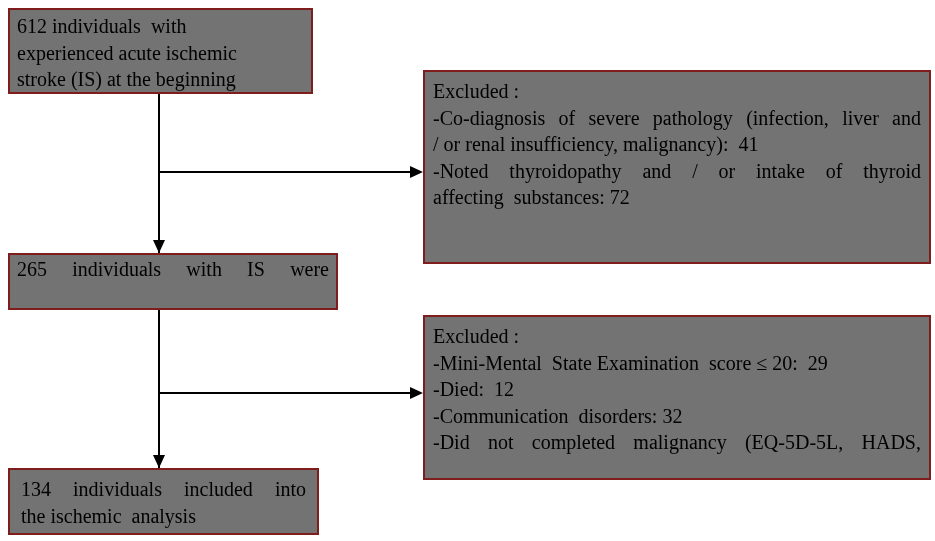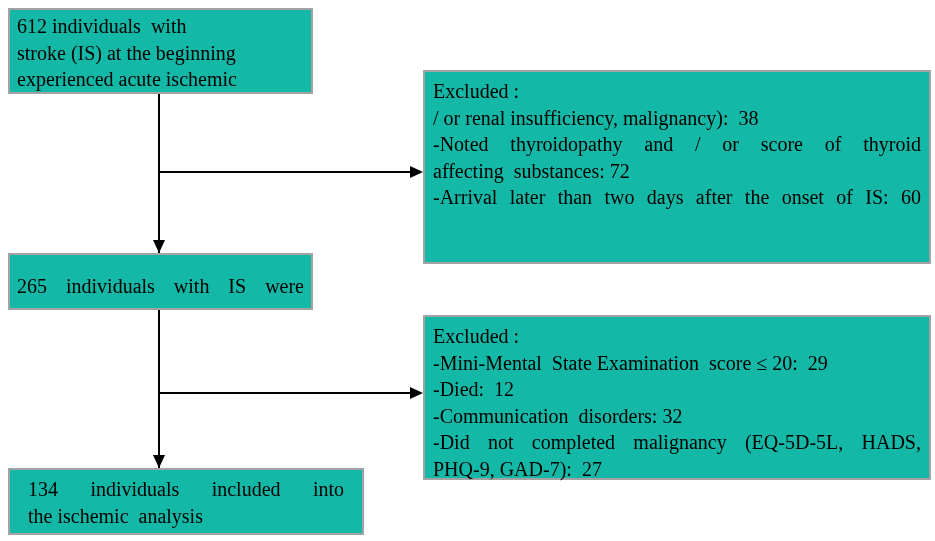--- a/index.html
+++ b/index.html
@@ -9,35 +9,35 @@
     width: 935px;
     height: 541px;
     background: #ffffff;
     font-family: "Liberation Serif", "DejaVu Serif", serif;
     font-size: 20px;
     color: #000000;
     overflow: hidden;
   }
   .box {
     position: absolute;
-    border: 2px solid #a3a3a3;
-    background: #14b8a6;
+    border: 2px solid #7f1d1d;
+    background: #737373;
     line-height: 26.5px;
   }
   .box .ln { white-space: pre; }
   .box .ln.j {
     white-space: normal;
     text-align: justify;
     text-align-last: justify;
   }
   .box-start    { left: 8px;   top: 8px;   width: 305px; height: 86px;  padding: 3px 7px; }
   .box-excl1    { left: 423px; top: 70px;  width: 508px; height: 194px; padding: 6px 8px; }
-  .box-included { left: 8px;   top: 253px; width: 305px; height: 57px;  padding: 18px 7px; }
+  .box-included { left: 8px;   top: 253px; width: 330px; height: 57px;  padding: 1px 7px; }
   .box-excl2    { left: 423px; top: 315px; width: 508px; height: 165px; padding: 6px 8px; }
-  .box-final    { left: 8px;   top: 468px; width: 356px; height: 67px;  padding: 6px 18px; }
+  .box-final    { left: 8px;   top: 468px; width: 311px; height: 67px;  padding: 6px 11px; }
 
   .line { position: absolute; background: #000000; }
   .vline1 { left: 158px; top: 94px;  width: 1.5px; height: 159px; }
   .hline1 { left: 159px; top: 171px; width: 254px; height: 1.5px; }
   .vline2 { left: 158px; top: 310px; width: 1.5px; height: 158px; }
   .hline2 { left: 159px; top: 392px; width: 254px; height: 1.5px; }
 
   .arrow { position: absolute; width: 0; height: 0; }
   .arrow-down {
     border-left: 6px solid transparent;
@@ -54,43 +54,42 @@
   .ar1 { left: 410px; top: 166px; }
   .ar2 { left: 410px; top: 387px; }
 </style>
 </head>
 <body>
 
 <div class="canvas">
 
   <div class="box box-start">
     <div class="ln">612 individuals  with</div>
+    <div class="ln">experienced acute ischemic</div>
     <div class="ln">stroke (IS) at the beginning</div>
-    <div class="ln">experienced acute ischemic</div>
   </div>
 
   <div class="box box-excl1">
     <div class="ln">Excluded :</div>
-    <div class="ln">/ or renal insufficiency, malignancy):  38</div>
-    <div class="ln j">-Noted thyroidopathy and / or score of thyroid</div>
+    <div class="ln j">-Co-diagnosis of severe pathology (infection, liver and</div>
+    <div class="ln">/ or renal insufficiency, malignancy):  41</div>
+    <div class="ln j">-Noted thyroidopathy and / or intake of thyroid</div>
     <div class="ln">affecting  substances: 72</div>
-    <div class="ln j">-Arrival later than two days after the onset of IS: 60</div>
   </div>
 
   <div class="box box-included">
     <div class="ln j">265 individuals with IS were</div>
   </div>
 
   <div class="box box-excl2">
     <div class="ln">Excluded :</div>
     <div class="ln">-Mini-Mental  State Examination  score ≤ 20:  29</div>
     <div class="ln">-Died:  12</div>
     <div class="ln">-Communication  disorders: 32</div>
     <div class="ln j">-Did not completed malignancy (EQ-5D-5L, HADS,</div>
-    <div class="ln">PHQ-9, GAD-7):  27</div>
   </div>
 
   <div class="box box-final">
     <div class="ln j">134 individuals included into</div>
     <div class="ln">the ischemic  analysis</div>
   </div>
 
   <div class="line vline1"></div>
   <div class="arrow arrow-down ad1"></div>
   <div class="line hline1"></div>

